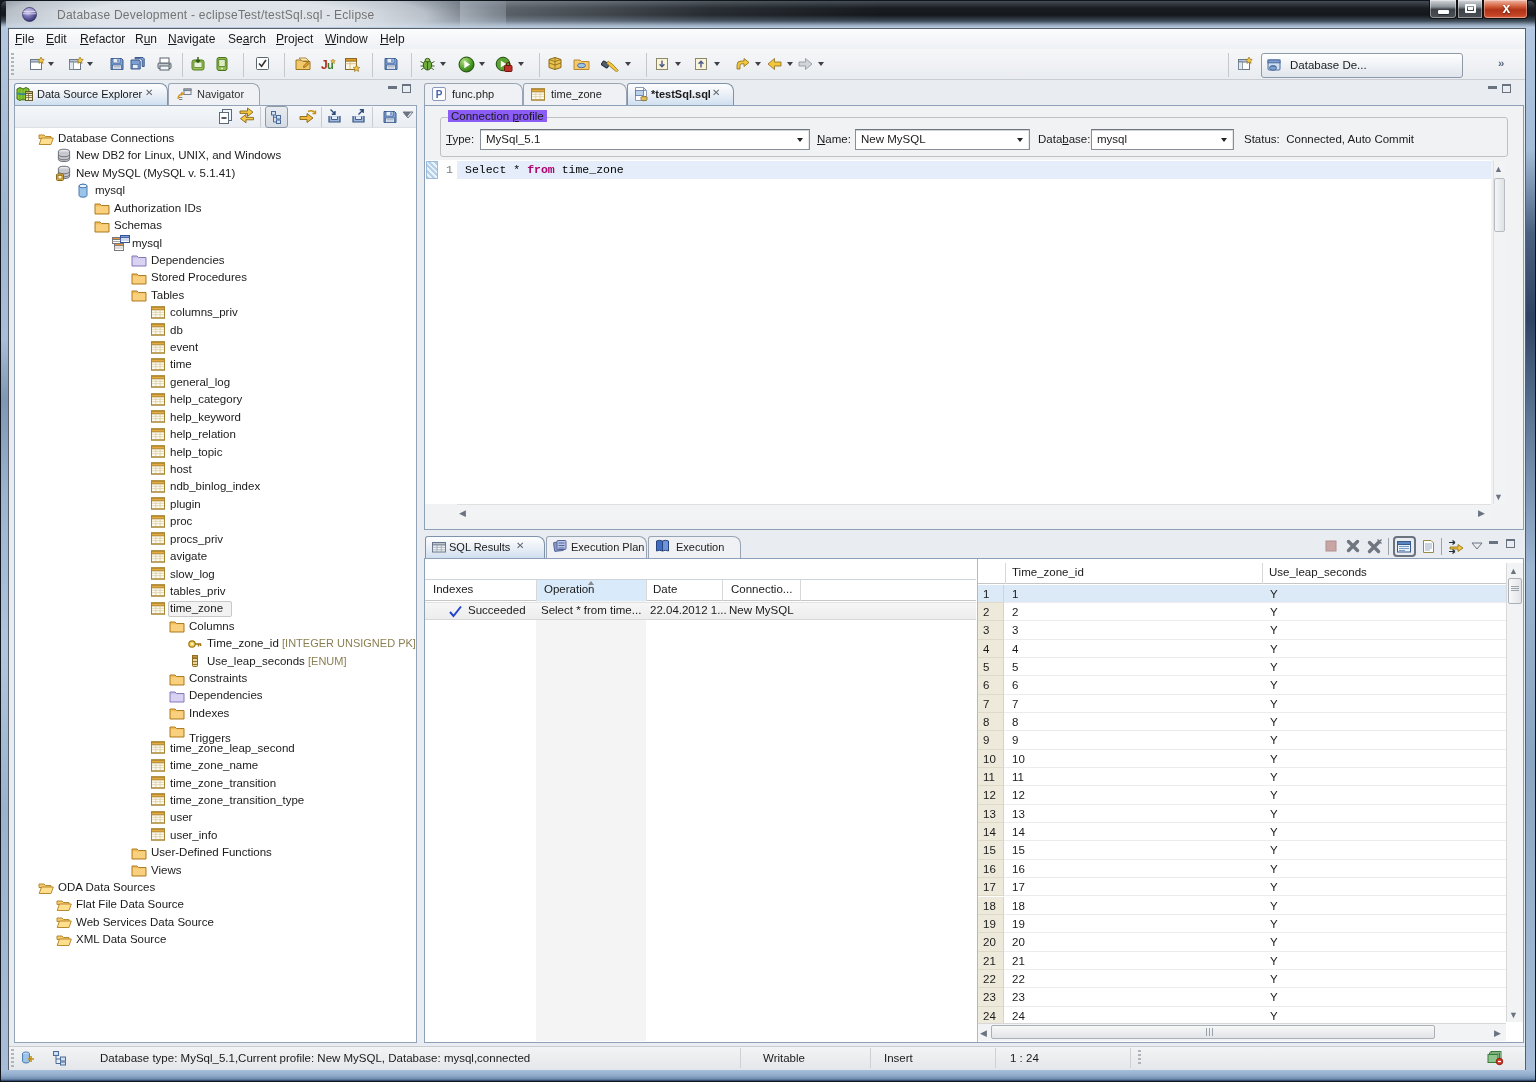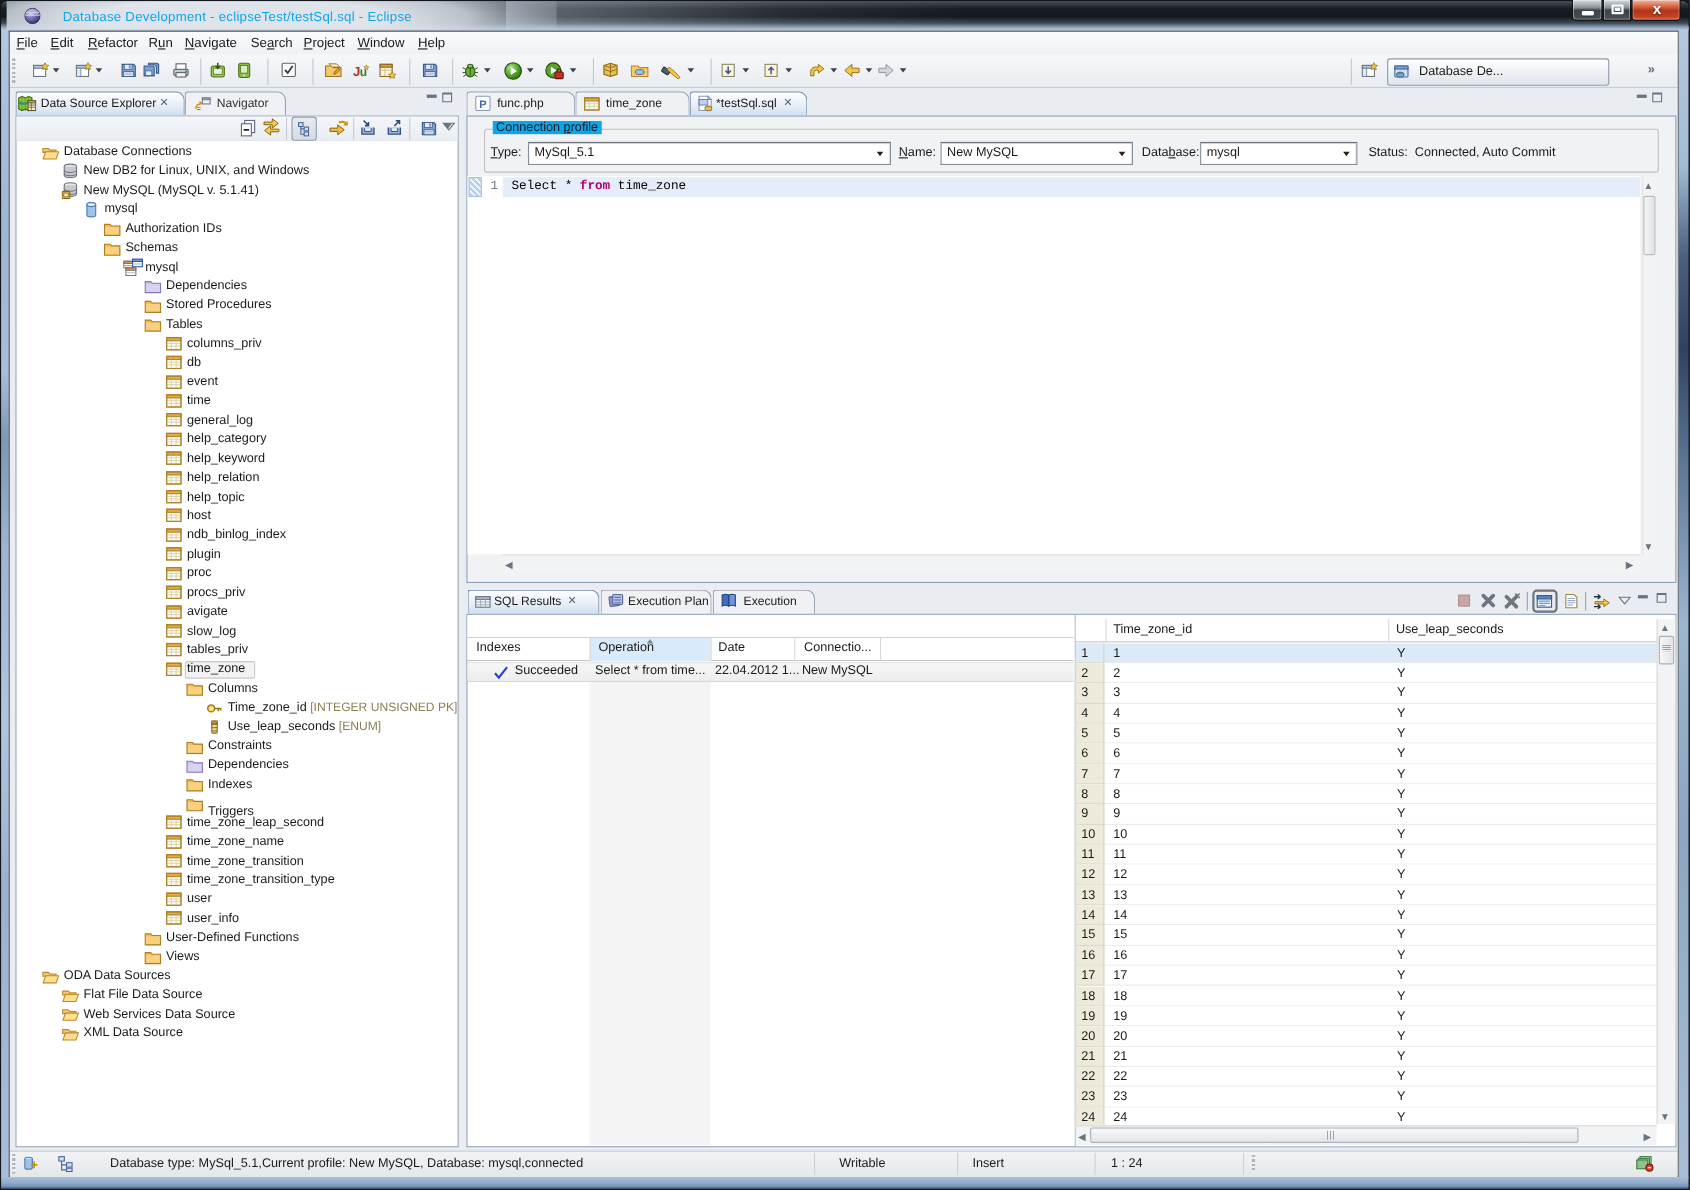--- a/index.html
+++ b/index.html
@@ -29,21 +29,21 @@
       <radialGradient id="ec" cx="38%" cy="32%" r="75%">
         <stop offset="0%" stop-color="#cdc8ea"></stop>
         <stop offset="45%" stop-color="#7a74b8"></stop>
         <stop offset="100%" stop-color="#2e2a66"></stop>
       </radialGradient>
     </defs>
     <circle cx="7.5" cy="7.5" r="7" fill="url(#ec)" stroke="#1e1b48" stroke-width="0.6"></circle>
     <path d="M1.2 5.2 a7 7 0 0 1 12.6 0" fill="#b9b2dd" opacity="0.75"></path>
     <path d="M0.8 6.8 h13.4 M1.5 4.6 h12" stroke="#e6e2f4" stroke-width="1.1" opacity="0.8"></path>
   </svg>
-<div class="txt" style="left:57px;top:8px;font-size:12px;letter-spacing:0.25px;color:#0ea5e9">Database Development - eclipseTest/testSql.sql - Eclipse</div>
+<div class="txt" style="left:57px;top:8px;font-size:12px;letter-spacing:0.25px;color:#737373">Database Development - eclipseTest/testSql.sql - Eclipse</div>
 <div class="abs" style="left:1429px;top:0;width:28px;height:19px;border:1px solid #111;border-top:none;border-radius:0 0 4px 4px;background:linear-gradient(#d6dade 0%,#8b9298 38%,#3c4248 52%,#4a5056 100%);box-shadow:inset 0 0 0 1px rgba(255,255,255,0.4)">
 <div class="abs" style="left:8px;top:10px;width:11px;height:4px;background:#fbfcfd;border-radius:1px;box-shadow:0 1px 1px rgba(0,0,0,0.5)"></div>
   </div>
 <div class="abs" style="left:1457px;top:0;width:26px;height:19px;border:1px solid #111;border-top:none;border-radius:0 0 0 0;background:linear-gradient(#d6dade 0%,#8b9298 38%,#3c4248 52%,#4a5056 100%);box-shadow:inset 0 0 0 1px rgba(255,255,255,0.4)">
 <div class="abs" style="left:7px;top:4px;width:11px;height:9px;border:2px solid #fbfcfd;border-radius:1px">
       <div class="abs" style="left:1px;top:1px;width:5px;height:3px;background:#f8f9fa"></div>
     </div>
   </div>
 <div class="abs" style="left:1483px;top:0;width:45px;height:19px;border:1px solid #111;border-top:none;border-radius:0 0 4px 4px;background:linear-gradient(#f0b8a8 0%,#d4603c 35%,#b03418 55%,#c44324 85%,#dc6644 100%);box-shadow:inset 0 0 0 1px rgba(255,255,255,0.35)">
 <div class="abs" style="left:13px;top:1px;width:19px;height:15px;font-family:'Liberation Sans';font-size:14px;font-weight:bold;color:#ffffff;text-shadow:0 1px 2px rgba(0,0,0,0.55);text-align:center;line-height:15px">x</div>
@@ -596,27 +596,27 @@
   </svg>
 <div class="txt" style="left:551px;top:88px;color:#222;font-size:11px">time_zone</div>
 <div class="tab tabsel" style="left:627px;top:83px;width:107px"></div>
 <svg style="position:absolute;left:633px;top:86px" width="16" height="16" viewBox="0 0 16 16">
     <path d="M2.5 1.5 h8 l3 3 v10 h-11 Z" fill="#fff" stroke="#8a9ab0"></path>
     <path d="M10.5 1.5 l3 3 h-3 Z" fill="#dde5ee" stroke="#8a9ab0"></path>
     <rect x="2.5" y="4.5" width="8" height="5" fill="#bcd2ea" stroke="#5577aa" stroke-width="0.8"></rect>
     <ellipse cx="11" cy="11.5" rx="3" ry="1.2" fill="#c8a84b" stroke="#776020" stroke-width="0.7"></ellipse>
     <path d="M8 11.5 v2 a3 1.2 0 0 0 6 0 v-2" fill="#e0c05e" stroke="#776020" stroke-width="0.7"></path>
   </svg>
-<div class="txt" style="left:651px;top:88px;font-size:11px;font-weight:normal">*testSql.sql</div>
+<div class="txt" style="left:651px;top:88px;font-size:11px;font-weight:bold">*testSql.sql</div>
 <div class="txt" style="left:712px;top:87px;color:#5a646e;font-size:10px">✕</div>
 <div class="abs" style="left:1488px;top:86px;width:9px;height:3px;border:1px solid #697380;border-top:2px solid #697380"></div>
 <div class="abs" style="left:1502px;top:84px;width:9px;height:9px;border:1px solid #697380;border-top:2px solid #697380"></div>
 <div class="panel" style="left:424px;top:105px;width:1100px;height:425px;background:#f1f2f4;border-color:#8ca0b8"></div>
 <div class="abs" style="left:440px;top:117px;width:1068px;height:40px;border:1px solid #c0c0c0;border-radius:3px"></div>
-<div class="txt" style="left:448px;top:110px;background:#0ea5e9;padding:0 3px">Connection <u>p</u>rofile</div>
+<div class="txt" style="left:448px;top:110px;background:#8b5cf6;padding:0 3px">Connection <u>p</u>rofile</div>
 <div class="txt" style="left:446px;top:133px"><u>T</u>ype:</div>
 <div class="abs" style="left:480px;top:129px;width:330px;height:21px;background:#fff;border:1px solid #878e97;border-top-color:#6f7680;box-shadow:inset 0 1px 0 #cfd3d8,inset -1px 0 0 #e4e7ea">
     <div class="txt" style="left:5px;top:3px">MySql_5.1</div>
     <div class="abs" style="right:6px;top:8px;width:0;height:0;border:3.5px solid transparent;border-top:4.5px solid #222"></div>
   </div>
 <div class="txt" style="left:817px;top:133px"><u>N</u>ame:</div>
 <div class="abs" style="left:855px;top:129px;width:175px;height:21px;background:#fff;border:1px solid #878e97;border-top-color:#6f7680;box-shadow:inset 0 1px 0 #cfd3d8,inset -1px 0 0 #e4e7ea">
     <div class="txt" style="left:5px;top:3px">New MySQL</div>
     <div class="abs" style="right:6px;top:8px;width:0;height:0;border:3.5px solid transparent;border-top:4.5px solid #222"></div>
   </div>

